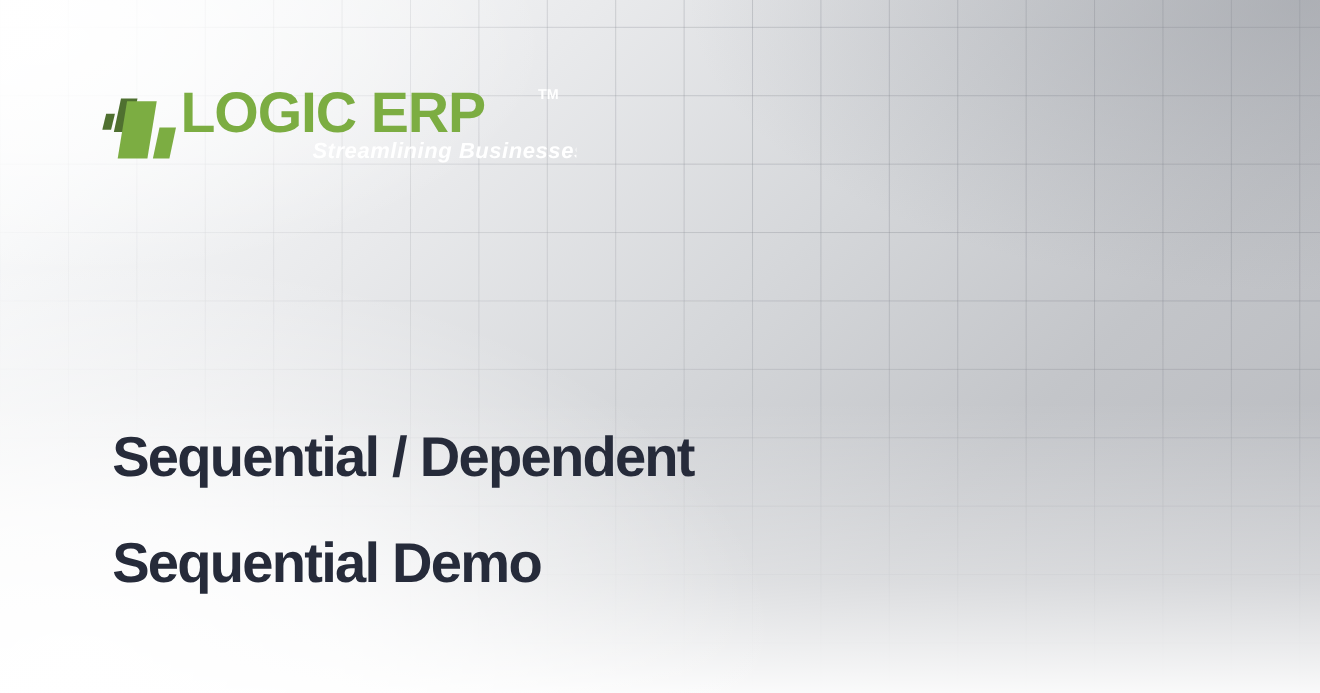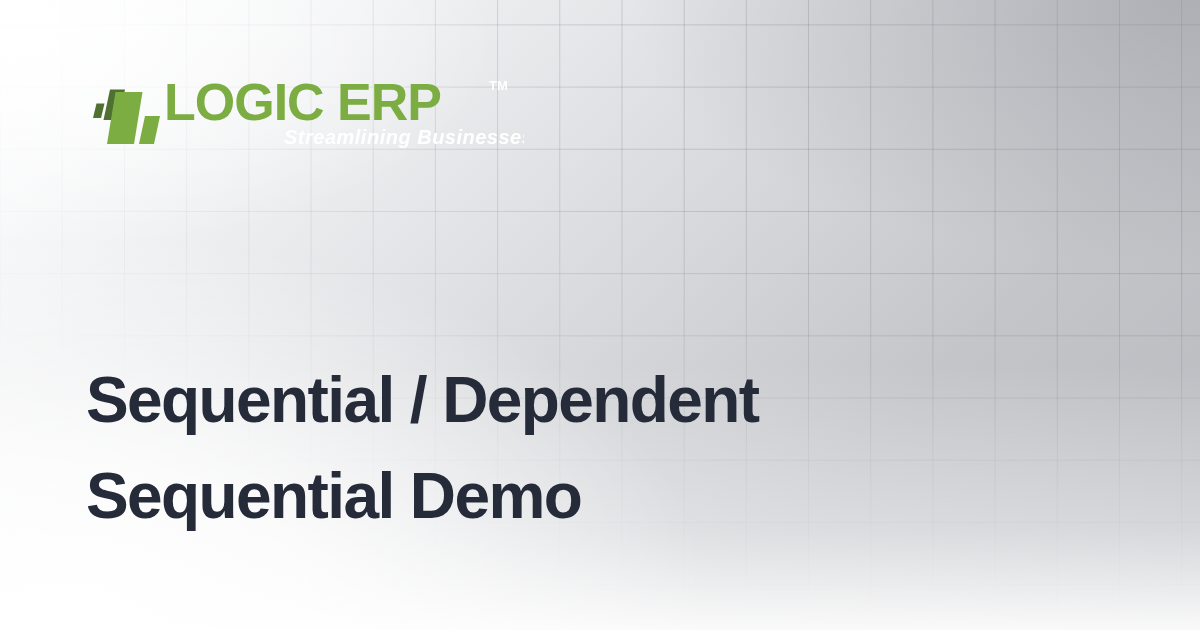--- a/index.html
+++ b/index.html
@@ -95,24 +95,24 @@
     height: 0;
     overflow: hidden;
   }
 
   
   .headline {
     position: absolute;
     left: 86px;
     top: 352px;
     width: 1020px;
-    margin: 0;
+    margin: 16px;
     font-family: "Liberation Sans", sans-serif;
     font-weight: bold;
-    font-size: 64px;
+    font-size: 51px;
     line-height: 96px;
     letter-spacing: -1.6px;
     color: #262b3a;
   }
   .headline .ln {
     display: block;
     white-space: nowrap;
   }
 </style>
 </head>

